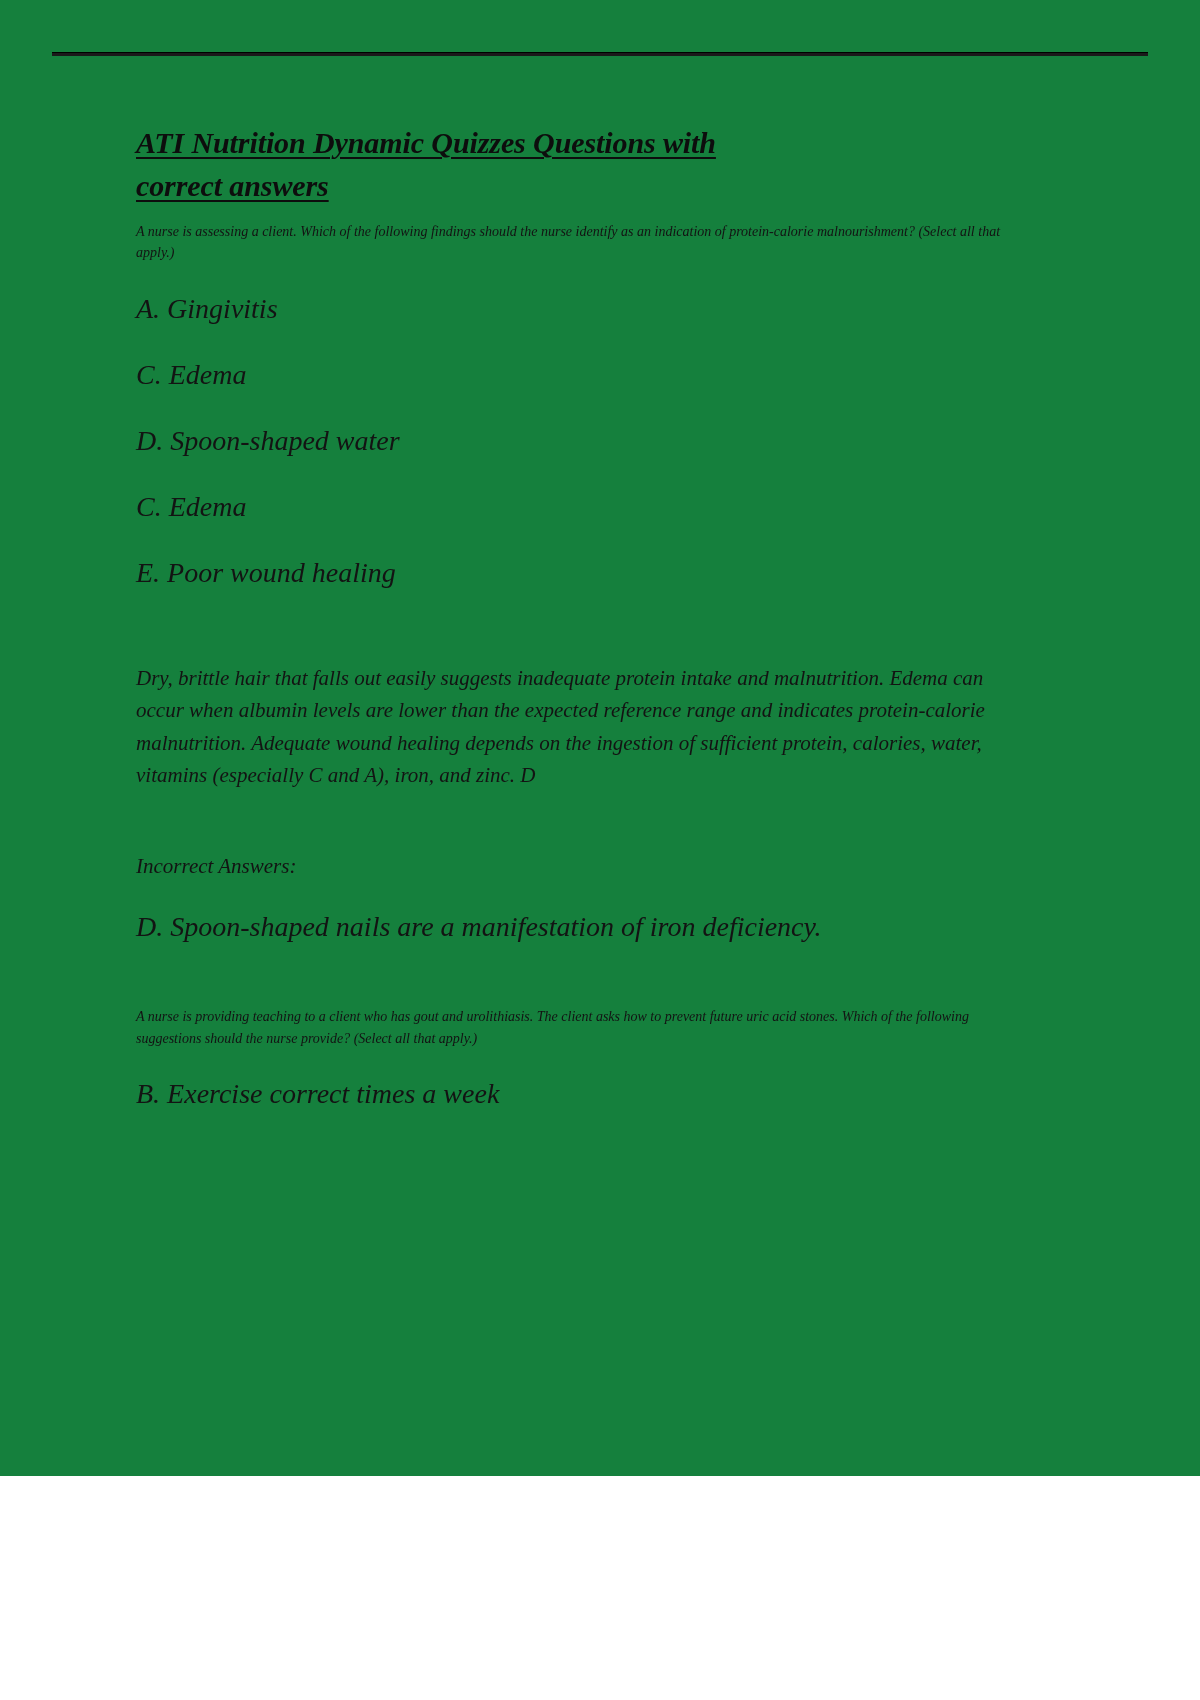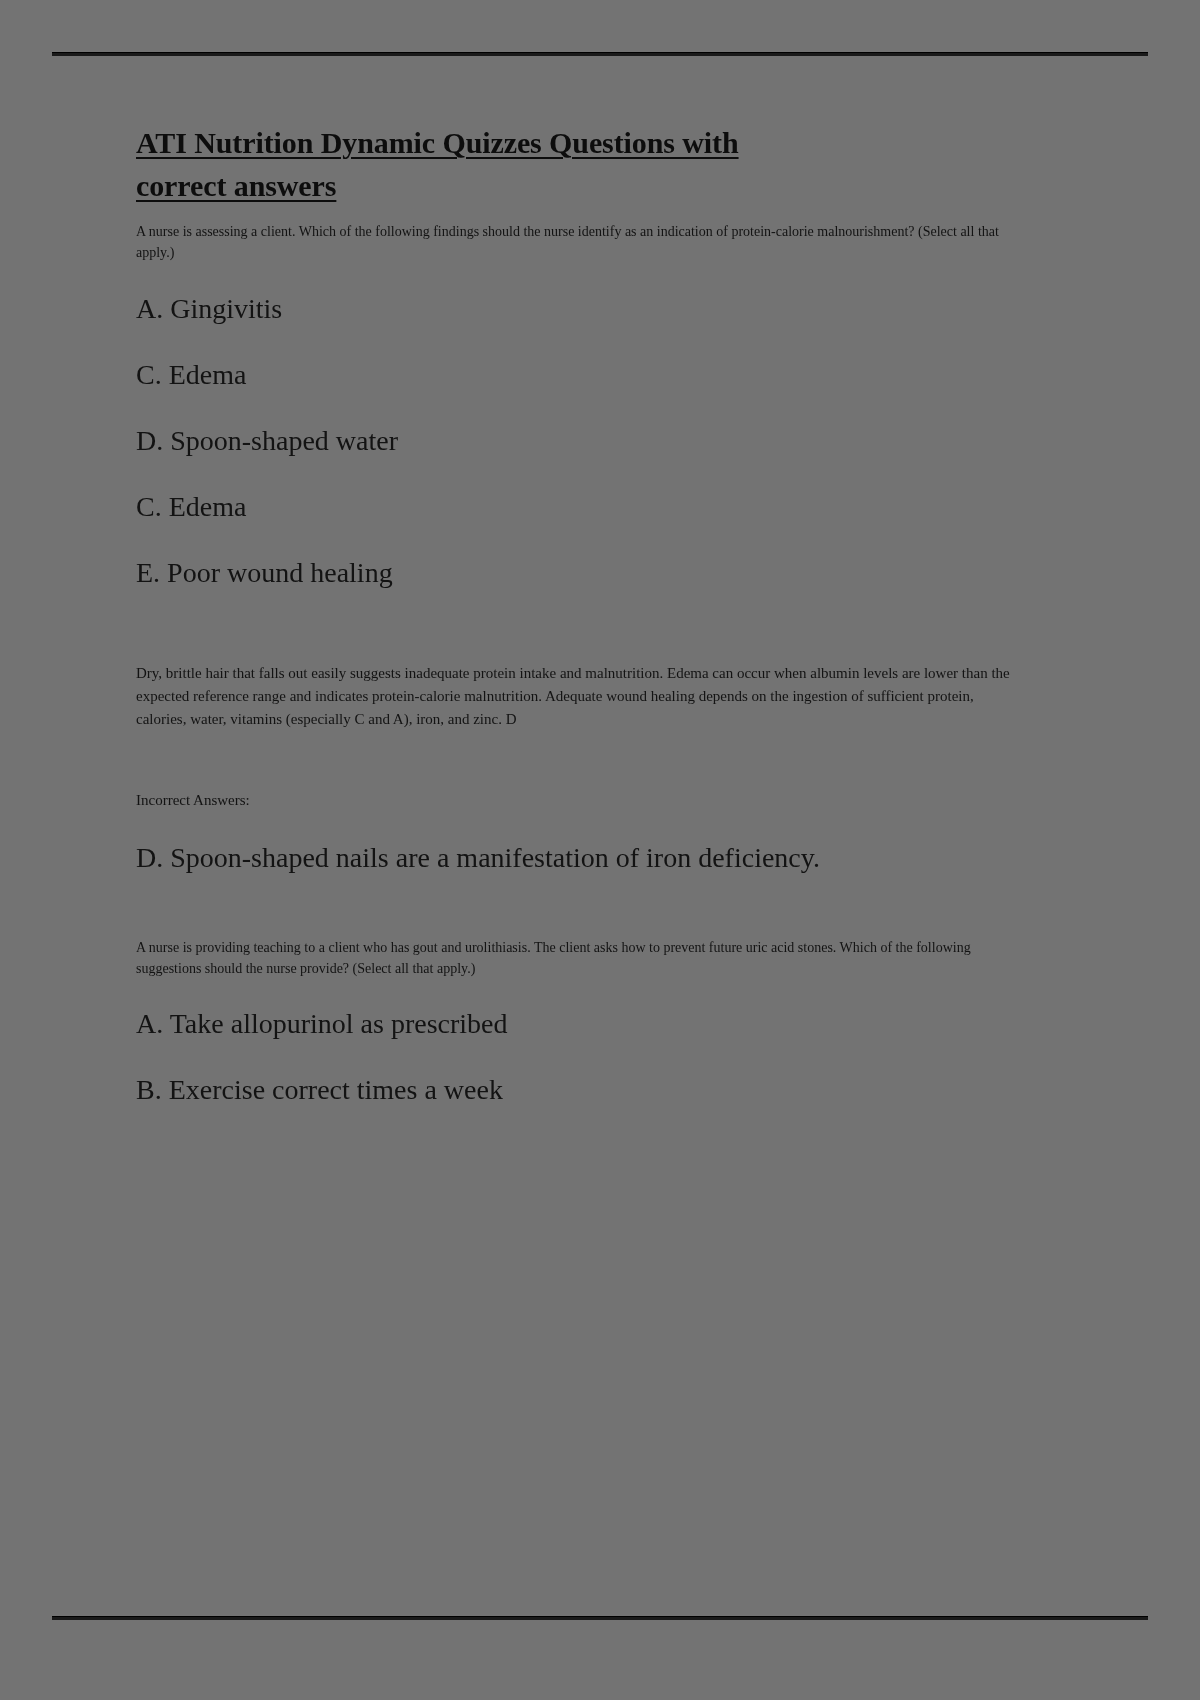--- a/index.html
+++ b/index.html
@@ -11,24 +11,25 @@
   body {
     width: 1200px;
     height: 1700px;
     font-family: "Liberation Serif", "DejaVu Serif", serif;
     color: #111111;
     -webkit-font-smoothing: antialiased;
   }
   .page {
     position: relative;
     width: 1200px;
-    height: 1700px;
+    height: 1476px;
     box-sizing: border-box;
-    background: #737373;
+    background: #15803d;
     overflow: hidden;
+    font-style: italic;
   }
   .rule {
     position: absolute;
     left: 52px;
     right: 52px;
     height: 3px;
     background: #1a1a1a;
     border-top: 1px solid #000;
   }
   .rule-top { top: 52px; }
@@ -61,21 +62,21 @@
     margin: 0 0 24px 0;
     color: #131313;
   }
   p.option {
     font-size: 28px;
     line-height: 1.5;
     margin: 0 0 24px 0;
     color: #131313;
   }
   p.block {
-    font-size: 15px;
+    font-size: 21px;
     line-height: 1.55;
     margin: 0 0 24px 0;
     color: #131313;
   }
   .spacer-lg { height: 44px; }
   .spacer-md { height: 34px; }
 </style>
 </head>
 <body>
 
@@ -101,17 +102,16 @@
     <p class="block">Dry, brittle hair that falls out easily suggests inadequate protein intake and malnutrition. Edema can occur when albumin levels are lower than the expected reference range and indicates protein-calorie malnutrition. Adequate wound healing depends on the ingestion of sufficient protein, calories, water, vitamins (especially C and A), iron, and zinc. D</p>
 
     <div class="spacer-md"></div>
 
     <p class="block">Incorrect Answers:</p>
     <p class="option">D. Spoon-shaped nails are a manifestation of iron deficiency.</p>
 
     <div class="spacer-md"></div>
 
     <p class="para">A nurse is providing teaching to a client who has gout and urolithiasis. The client asks how to prevent future uric acid stones. Which of the following suggestions should the nurse provide? (Select all that apply.)</p>
-    <p class="option">A. Take allopurinol as prescribed</p>
     <p class="option">B. Exercise correct times a week</p>
 
   </div>
 </div>
 
 </body></html>

